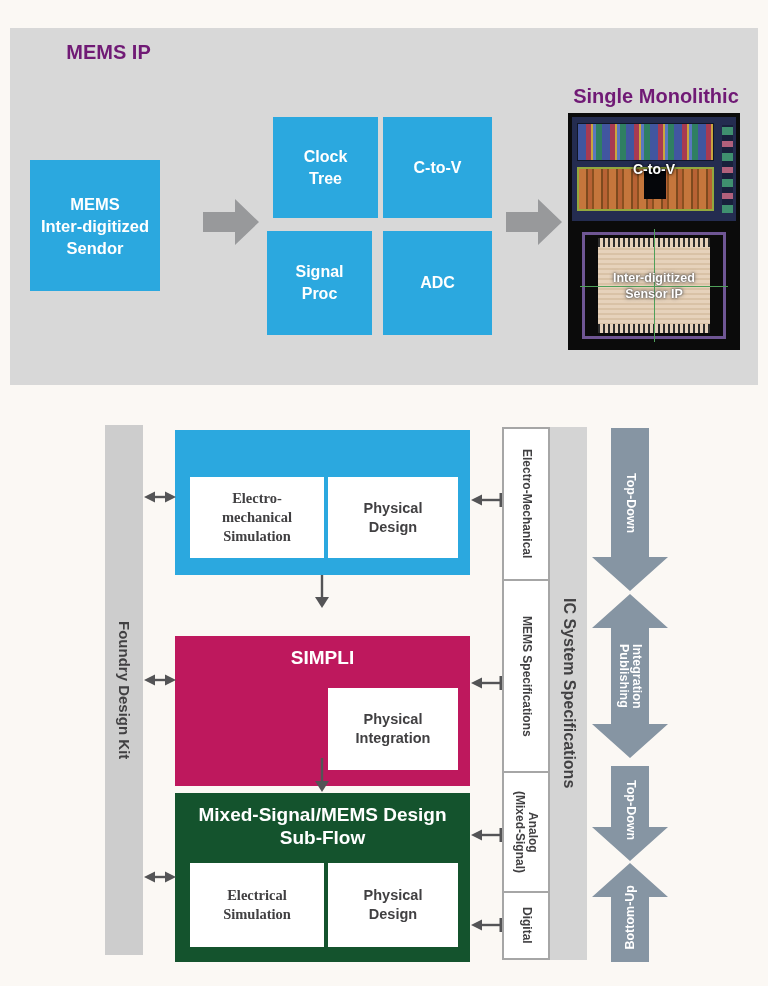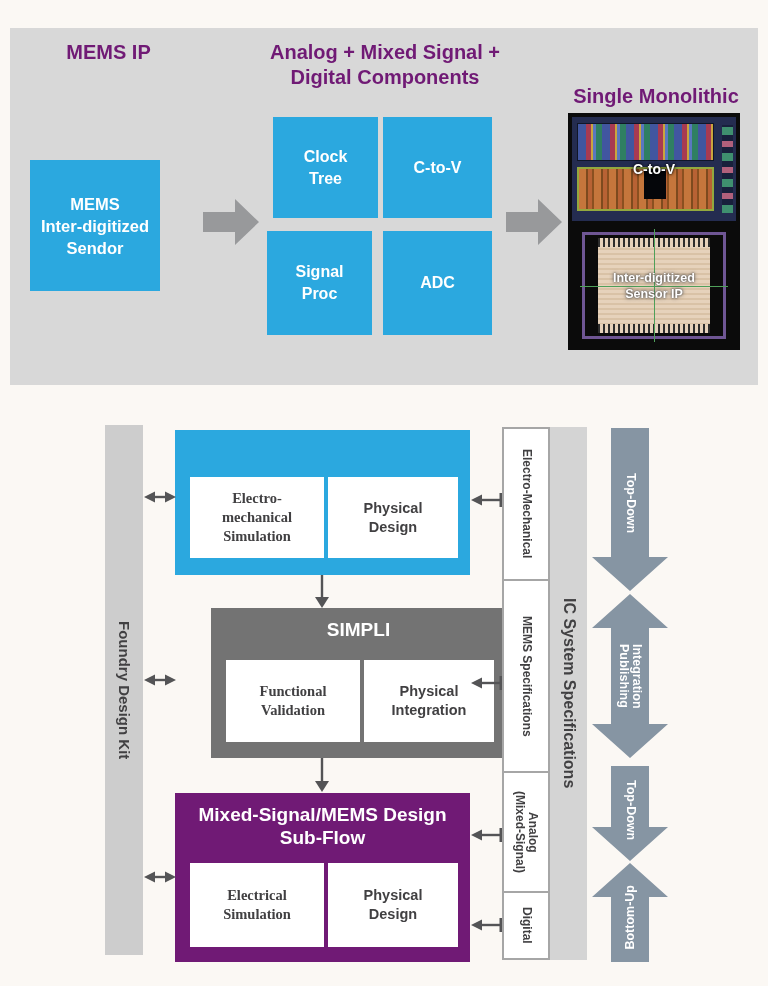--- a/index.html
+++ b/index.html
@@ -59,22 +59,22 @@
   .graybar{background:#CDCDCD;display:flex;align-items:center;justify-content:center;}
   .vtext{writing-mode:vertical-rl;text-orientation:mixed;}
   .vflip{writing-mode:vertical-rl;text-orientation:mixed;transform:rotate(180deg);}
   .foundry{left:105px;top:425px;width:38px;height:530px;}
   .foundry .vtext{font-size:15px;font-weight:bold;color:#414042;}
   .icbar{left:550px;top:427px;width:37px;height:533px;background:#D4D4D4;}
   .icbar .vtext{font-size:16px;font-weight:bold;color:#414042;}
 
   .block{position:absolute;left:175px;width:295px;}
   .blk0{top:430px;height:145px;background:#2BA8DF;}
-  .blk1{top:608px;height:150px;background:#737373;margin-left:36px;}
-  .blk2{top:793px;height:169px;background:#701a75;}
+  .blk1{top:636px;height:150px;background:#be185d;}
+  .blk2{top:793px;height:169px;background:#14532d;}
   .block-title{position:absolute;left:0;right:0;top:10px;text-align:center;color:#fff;
       font-weight:bold;font-size:19px;line-height:23px;}
   .subbox{position:absolute;background:#fff;display:flex;align-items:center;justify-content:center;
       text-align:center;color:#414042;font-weight:600;font-size:14.5px;line-height:19px;}
   .sb-l{left:15px;bottom:17px;width:134px;height:81px;font-family:Liberation Serif, serif;}
   .sb-r{right:12px;bottom:17px;width:130px;height:81px;}
   .blk1 .sb-l,.blk1 .sb-r{bottom:16px;height:82px;}
   .blk2 .sb-l,.blk2 .sb-r{bottom:15px;height:84px;}
 
   .spec-col{left:502px;top:427px;width:48px;height:533px;background:#fff;border:2px solid #A6A6A6;
@@ -89,22 +89,20 @@
   .sidearrow-label .vtext,.sidearrow-label .vflip{line-height:13px;}
 </style>
 </head>
 <body>
 
 <div class="stage">
 
   <div class="abs top-panel"></div>
 
   <div class="abs heading h-left ml">MEMS IP</div>
-  <div class="abs heading h-center ml">Analog + Mixed Signal +
-Digital Components</div>
   <div class="abs heading h-right ml">Single Monolithic
 CMOS-MEMS</div>
 
   <div class="abs bluebox mems-ip ml">MEMS
 Inter-digitized
 Sendor</div>
 
   <svg class="abs blockarrow ba1" viewBox="0 0 56 46">
     <polygon points="0,13 32,13 32,0 56,23 32,46 32,33 0,33" fill="#98999B"></polygon>
   </svg>
@@ -148,22 +146,20 @@
   <div class="block blk0">
     <div class="subbox sb-l ml">Electro-
 mechanical
 Simulation</div>
     <div class="subbox sb-r ml">Physical
 Design</div>
   </div>
 
   <div class="block blk1">
     <div class="block-title ml">SIMPLI</div>
-    <div class="subbox sb-l ml">Functional
-Validation</div>
     <div class="subbox sb-r ml">Physical
 Integration</div>
   </div>
 
   <div class="block blk2">
     <div class="block-title ml">Mixed-Signal/MEMS Design
 Sub-Flow</div>
     <div class="subbox sb-l ml">Electrical
 Simulation</div>
     <div class="subbox sb-r ml">Physical

